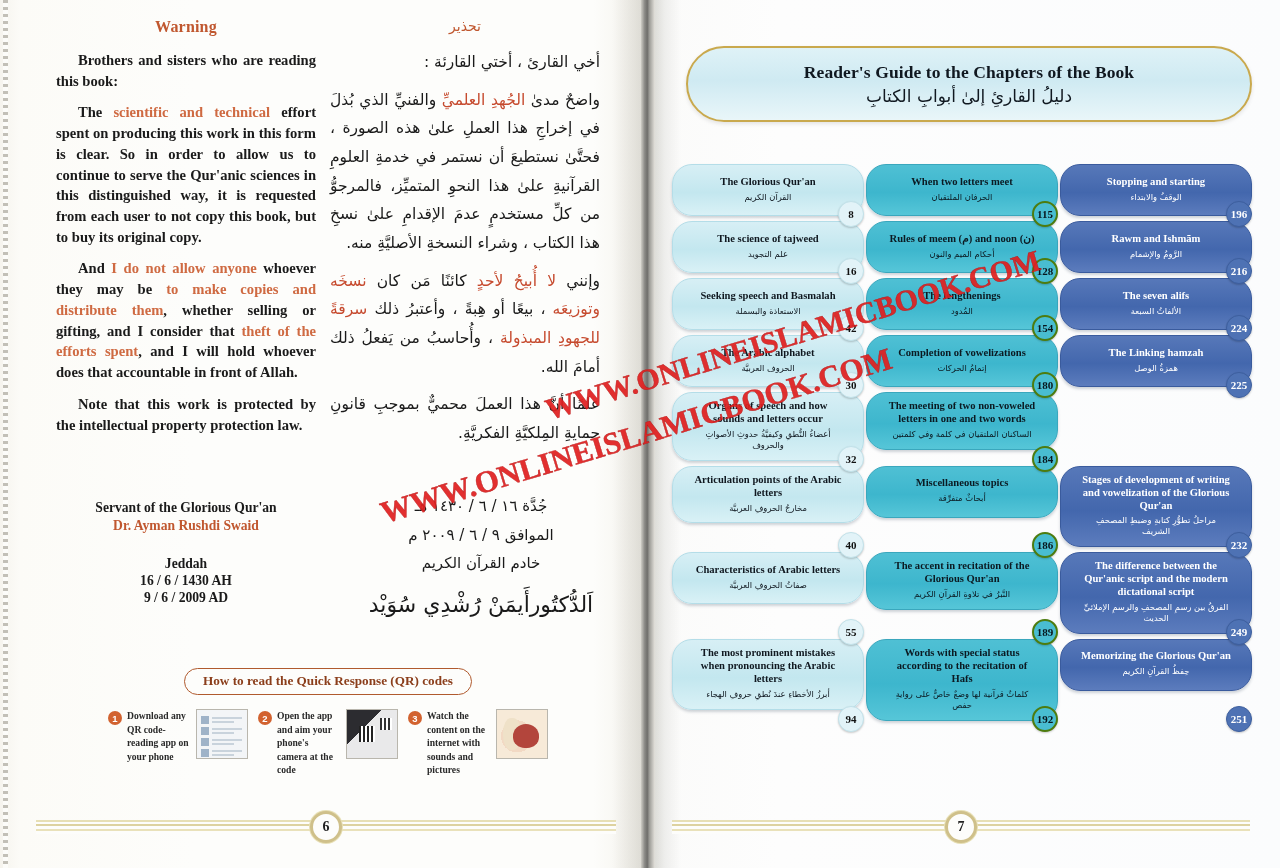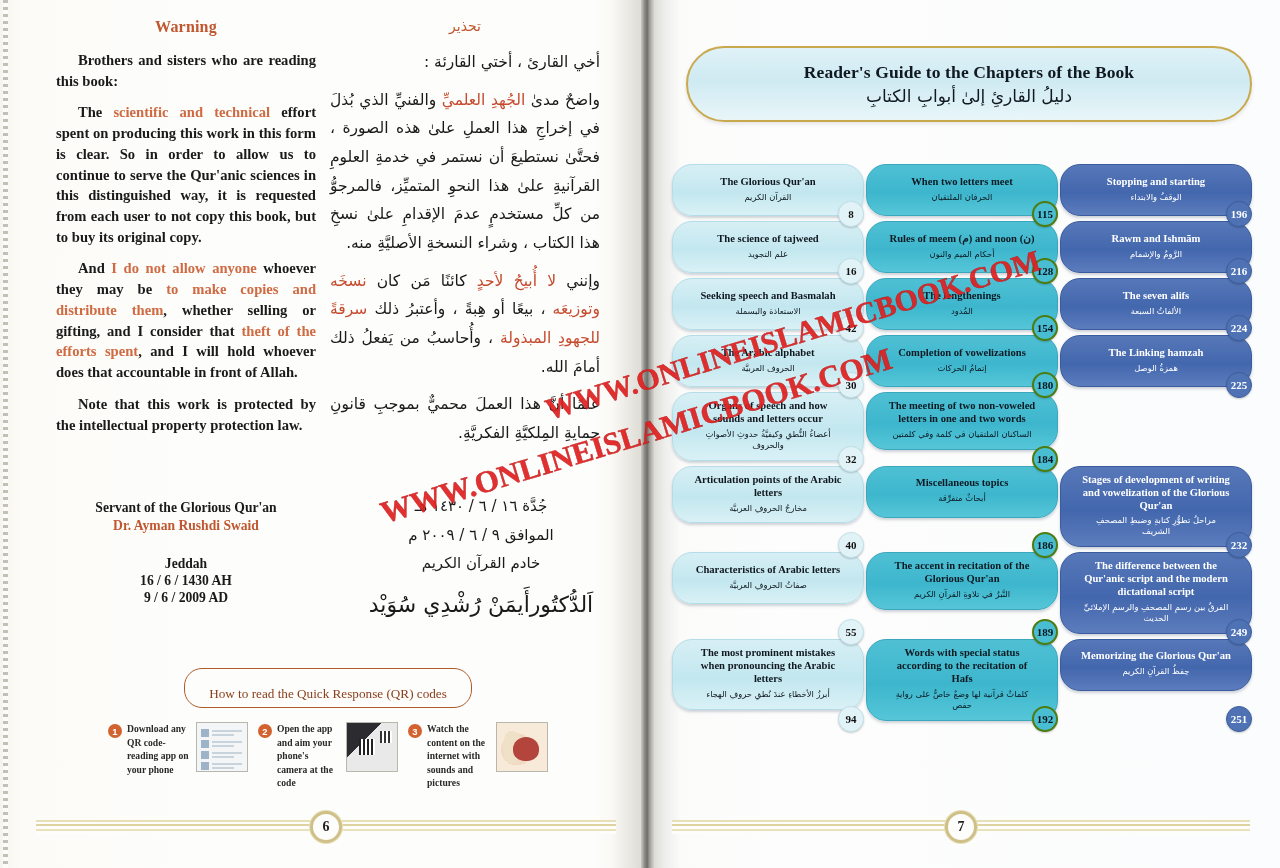--- a/index.html
+++ b/index.html
@@ -77,21 +77,21 @@
   .sig-ar { position: absolute; left: 346px; top: 448px; width: 270px; direction: rtl;
             text-align: center; font-family:"DejaVu Sans", sans-serif; color:#1a1a1a;margin-top:44px; }
   .sig-ar div { font-size: 15px; line-height: 1.9; }
   .sig-ar .calig { font-size: 22px; margin-top: 6px; letter-spacing: -1px; }
 
   
   .qr-wrap { position: absolute; left: 108px; top: 668px; width: 440px; }
   .qr-title {
     margin: 0 auto; width: 288px; text-align: center;
     border: 1.5px solid #b05a2e; border-radius: 18px;
-    color: #8b3e1b; font-size: 13.2px; font-weight: normal; padding: 17px 6px 5px;
+    color: #8b3e1b; font-size: 13.2px; font-weight: bold; padding: 4px 6px 5px;
     background: #fdfdfb;
   }
   .qr-steps { display: flex; gap: 10px; margin-top: 14px; }
   .qr-step { display: flex; align-items: flex-start; gap: 5px; width: 140px; }
   .qr-num {
     width: 14px; height: 14px; border-radius: 50%; flex: 0 0 14px; margin-top: 2px;
     background: #d2622f; color:#fff; font-size: 9.5px; font-weight: bold;
     display:flex; align-items:center; justify-content:center;
     font-family:"Liberation Sans", sans-serif;
   }

